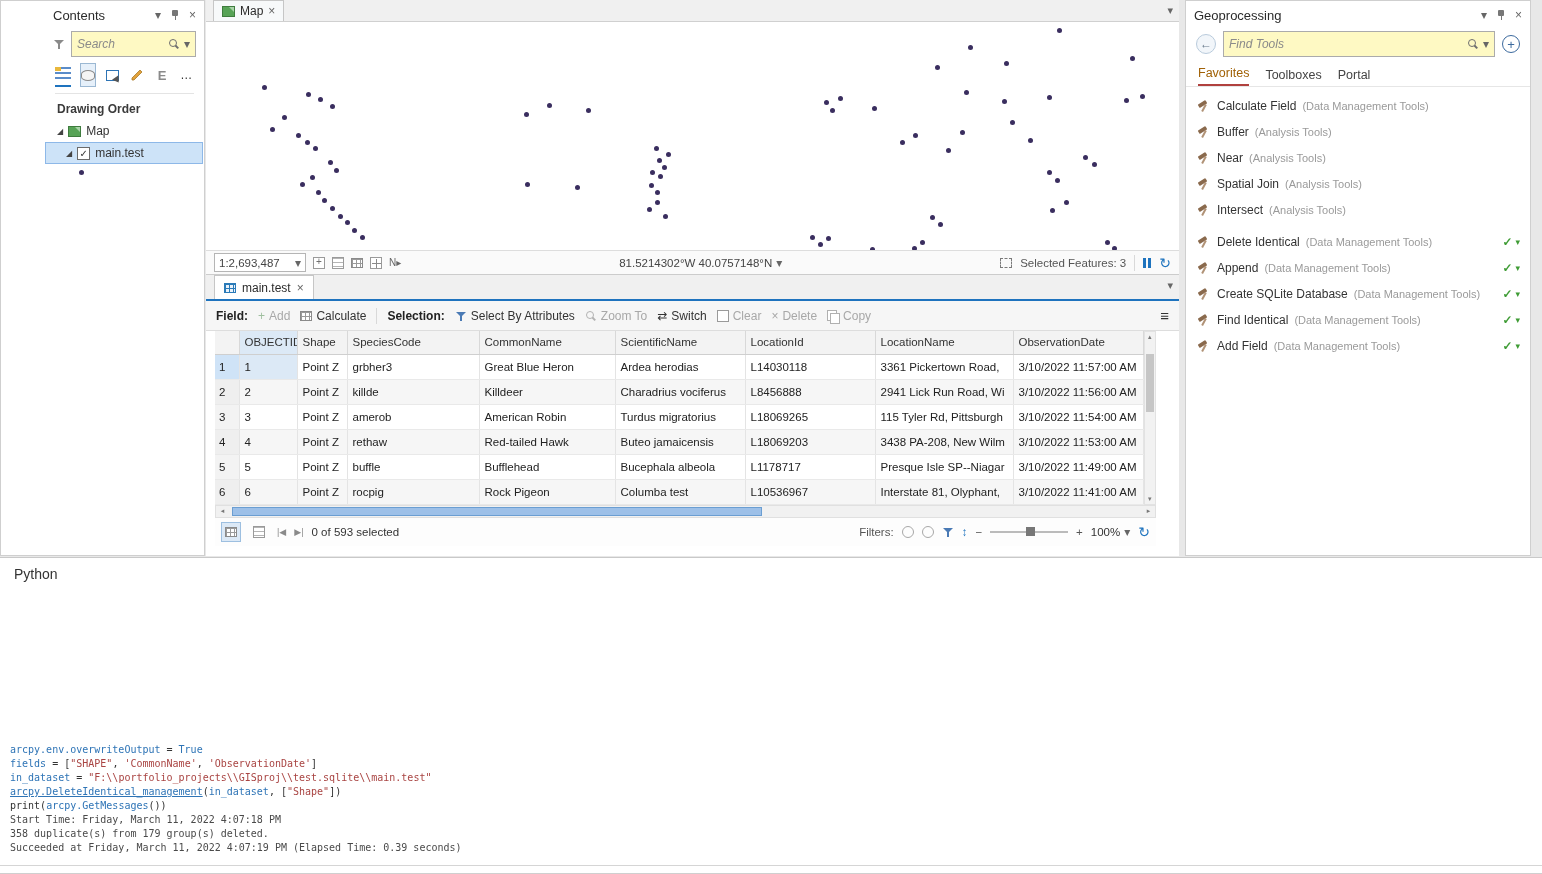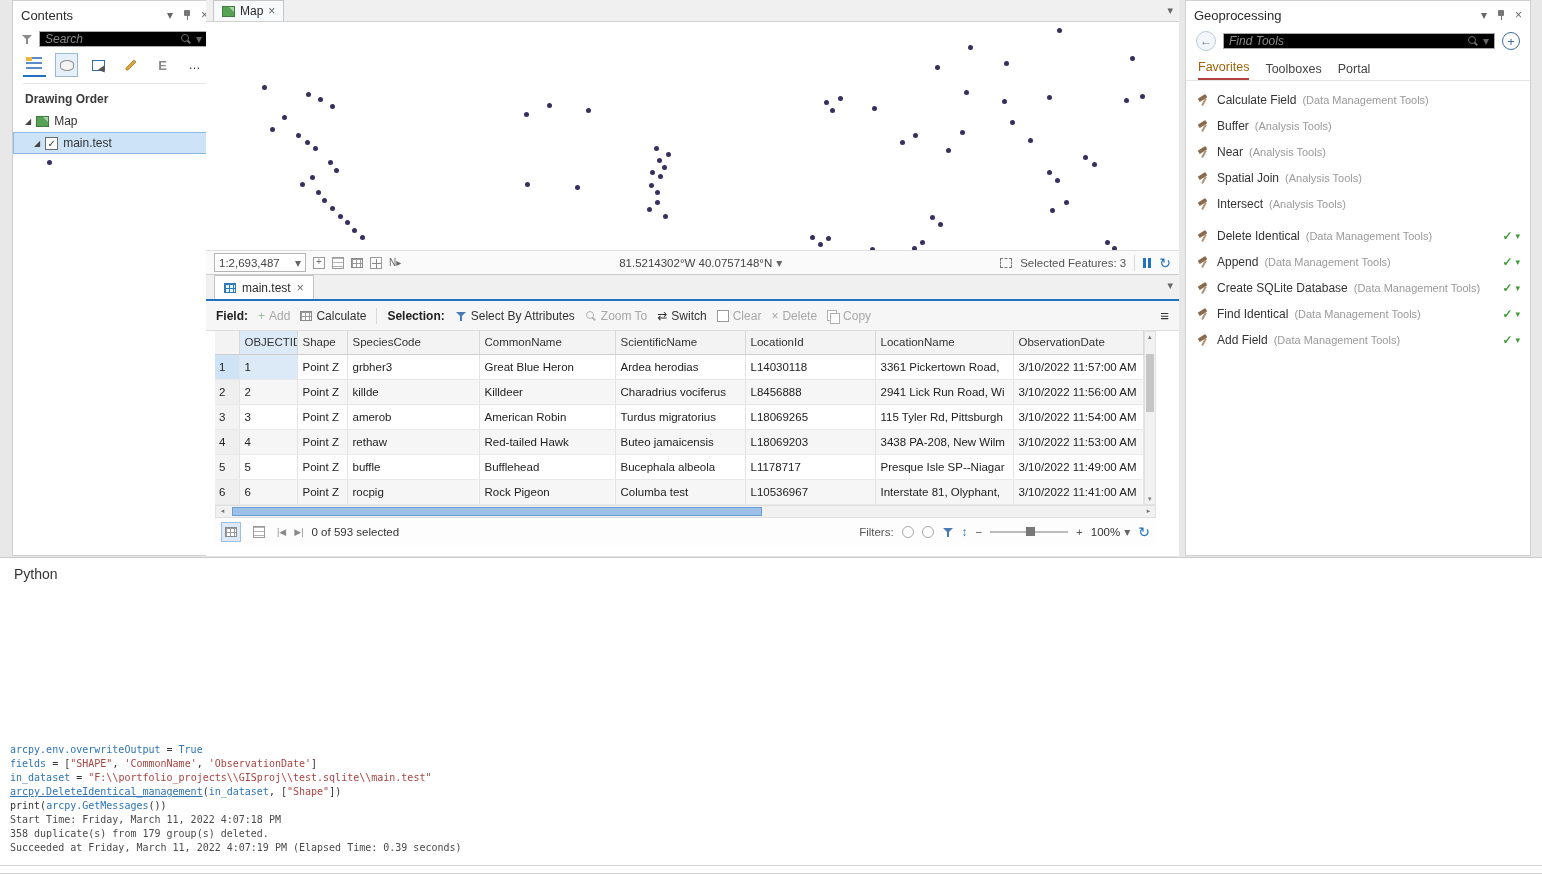--- a/index.html
+++ b/index.html
@@ -45,23 +45,23 @@
   .tool-box.plus::before{content:"+";position:absolute;left:2px;top:-2px;font-size:10px;color:#6f6f6f}
   .tool-box.lines{background-image:linear-gradient(#b5b5b5 1px,transparent 1px);background-size:100% 4px}
   .tool-box.cross::before{content:"";position:absolute;left:5px;top:1px;width:1px;height:9px;background:#8a8a8a}
   .tool-box.cross::after{content:"";position:absolute;left:1px;top:5px;width:9px;height:1px;background:#8a8a8a}
   .copy-ic{display:inline-block;width:12px;height:12px;position:relative}
   .copy-ic::before,.copy-ic::after{content:"";position:absolute;width:8px;height:9px;border:1px solid #b0b0b0;background:#fff}
   .copy-ic::before{left:0;top:0}.copy-ic::after{left:3px;top:3px}
   .circle-ic{display:inline-block;width:12px;height:12px;border:1px solid #a8a8a8;border-radius:50%}
 
   
-  #contents { left:12px; top:0; width:205px; height:556px; }
+  #contents { left:0; top:0; width:205px; height:556px;padding-left:44px; }
   .search-row { display:flex; align-items:center; gap:6px; margin:2px 8px 6px; }
-  .search-box { flex:1; height:16px; border:1px solid #ababab; background:#000000; display:flex; align-items:center; padding:0 5px; gap:4px;justify-content:space-between; }
+  .search-box { flex:1; height:26px; border:1px solid #ababab; background:#fef9c3; display:flex; align-items:center; padding:0 5px; gap:4px;justify-content:space-between; }
   .search-ph { flex:1; color:#8a8a8a; font-style:italic; font-size:12px; }
   .ctb-row { display:flex; align-items:center; gap:9px; margin:6px 10px 2px; padding-bottom:6px; border-bottom:1px solid #e4e4e4; }
   .ctb { width:24px; height:24px; display:flex; align-items:center; justify-content:center; position:relative; }
   .ctb.active { border-bottom:2px solid #1e73be; }
   .ctb.selected { border:1px solid #9bb8d3; background:#e6f0fa; }
   .i-draworder{width:16px;height:14px;background:
      linear-gradient(#e9b83c 0 0) 0 0/6px 4px no-repeat,
      repeating-linear-gradient(#5a8cc9 0 2px,transparent 2px 5px)}
   .i-cylinder{width:14px;height:11px;border:1px solid #8a8a8a;border-radius:7px/4px;background:#f4f4f4}
   .i-polysel{width:13px;height:11px;border:1px solid #2e74b5;position:relative}

